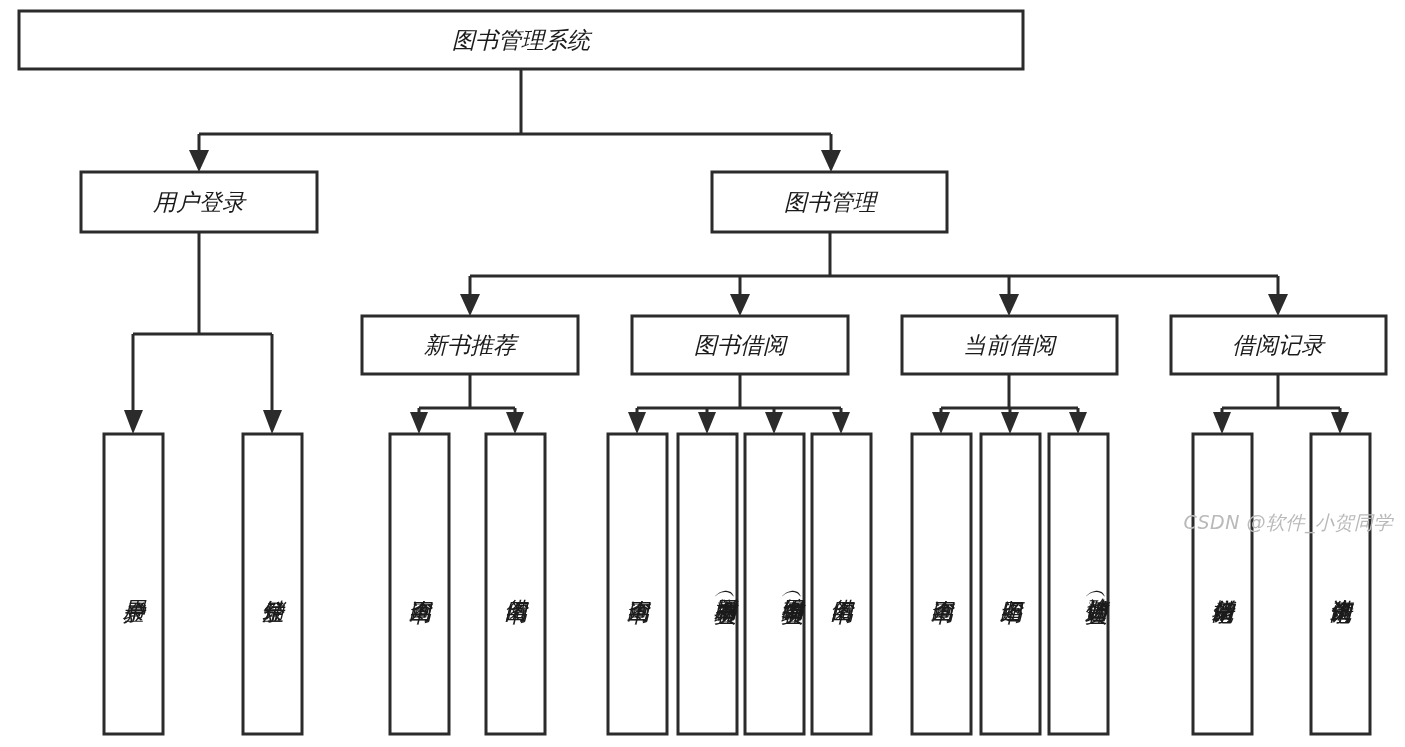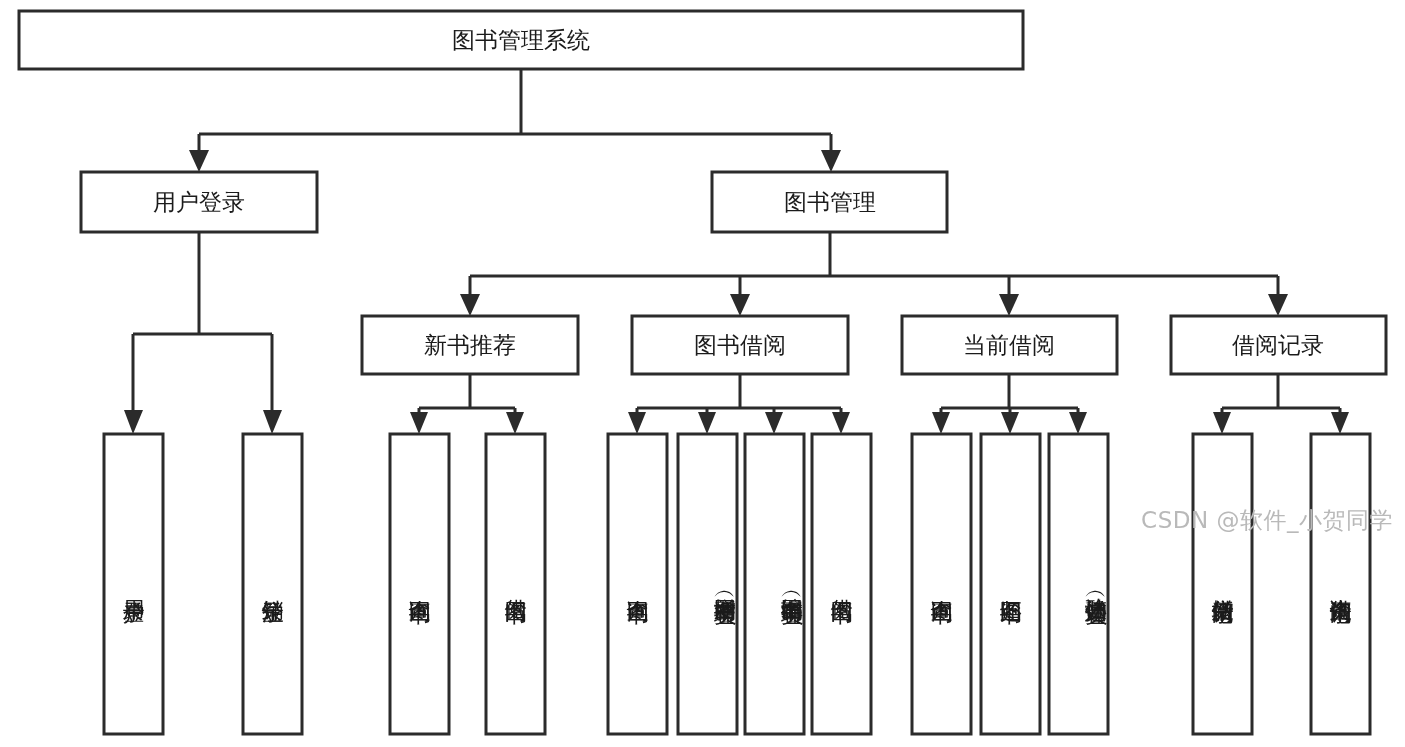--- a/index.html
+++ b/index.html
@@ -11,20 +11,21 @@
     width: 1405px;
     height: 747px;
     overflow: hidden;
     font-family: "DejaVu Sans", "Liberation Sans", sans-serif;
   }
   #diagram-root {
     position: relative;
     width: 1405px;
     height: 542px;
     background: #ffffff;
+    font-style: italic;
   }
   svg#flow {
     position: absolute;
     left: 0;
     top: 0;
     width: 1405px;
     height: 747px;
   }
   .node-box {
     fill: #ffffff;
@@ -59,21 +60,21 @@
     letter-spacing: 1px;
     text-align: center;
     white-space: nowrap;
     pointer-events: none;
   }
   .watermark {
     position: absolute;
     right: 12px;
     bottom: 6px;
     font-family: "DejaVu Sans", "Liberation Sans", sans-serif;
-    font-size: 23px;
+    font-size: 19px;
     color: #b9b9b9;
     letter-spacing: 0.5px;
     white-space: nowrap;
   }
 </style>
 </head>
 <body>
 
 <div id="diagram-root">
 

